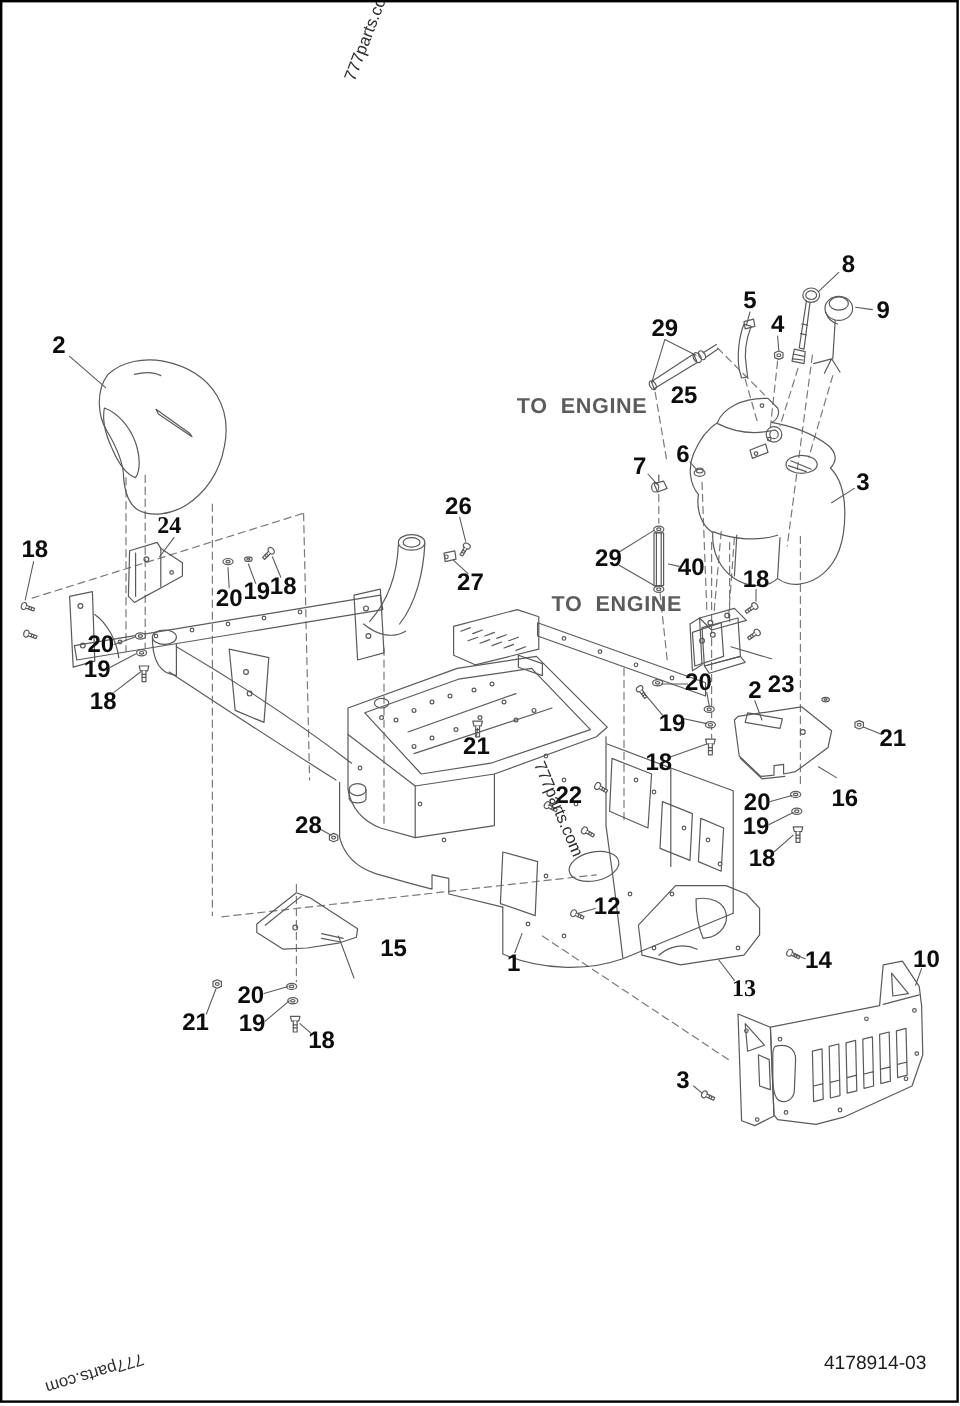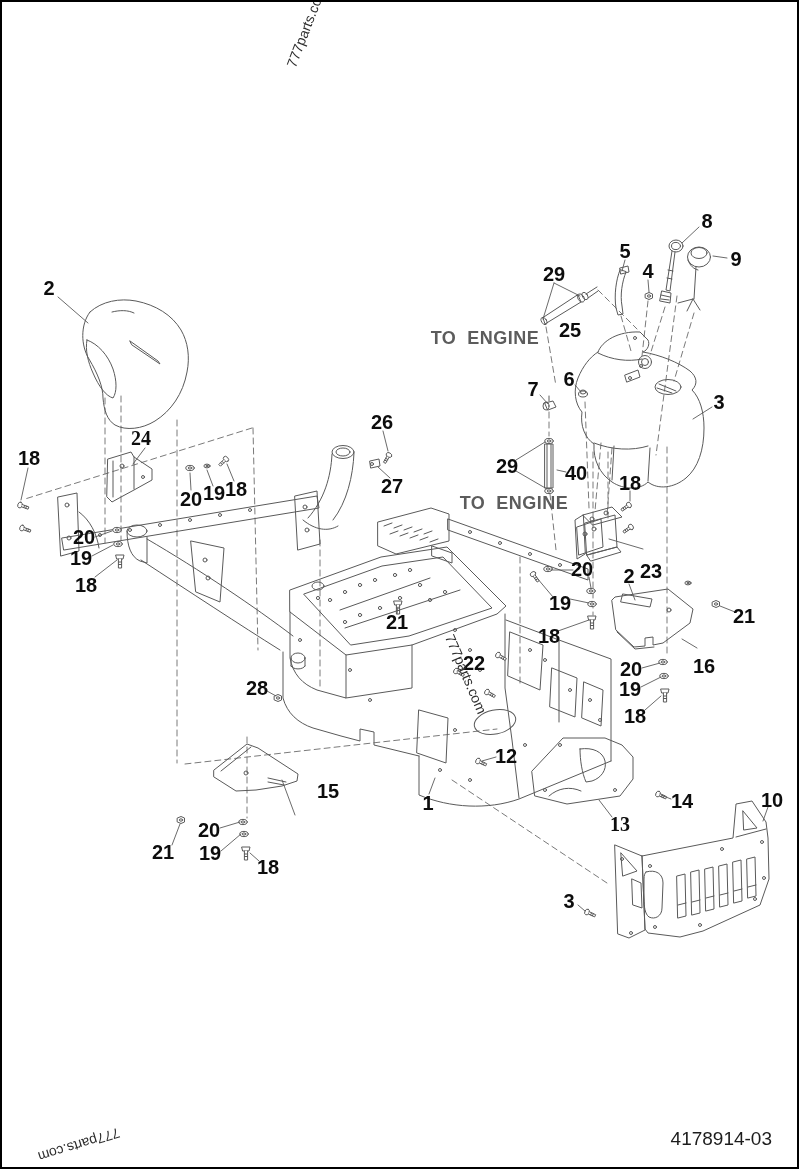--- a/index.html
+++ b/index.html
@@ -4,21 +4,21 @@
 <style>
   html,body{margin:0;padding:0;background:#fff;}
   #page{position:relative;width:800px;height:1172px;background:#ffffff;overflow:hidden;
         font-family:"Liberation Sans",sans-serif;}
   #page-border{position:absolute;left:0;top:0;width:795px;height:1165px;border:2px solid #000;pointer-events:none;}
   #art{position:absolute;left:0;top:0;width:800px;height:1172px;}
   #art path,#art ellipse,#art circle,#art rect{vector-effect:non-scaling-stroke;}
   .callout{position:absolute;transform:translate(-50%,-50%);font-weight:700;font-size:20px;color:#0d0d0d;line-height:1;white-space:nowrap;}
   .engine-note{position:absolute;transform:translate(-50%,-50%);font-weight:700;font-size:18px;letter-spacing:.5px;color:#5c5c5c;white-space:pre;line-height:1;}
   .watermark{position:absolute;font-size:14px;color:#2e2e2e;white-space:nowrap;line-height:1;}
-  #doc-number{position:absolute;top:1128px;right:28px;font-size:19px;color:#1c1c1c;}
+  #doc-number{position:absolute;top:1128px;right:28px;font-size:16px;color:#1c1c1c;}
 </style>
 </head>
 <body>
 
 <div id="page">
 
   <svg id="art" viewBox="0 0 800 1172" fill="none" stroke="#5a5a5a" stroke-width="1" stroke-linejoin="round" stroke-linecap="round">
 
     <defs>
       <g id="g-washer">

